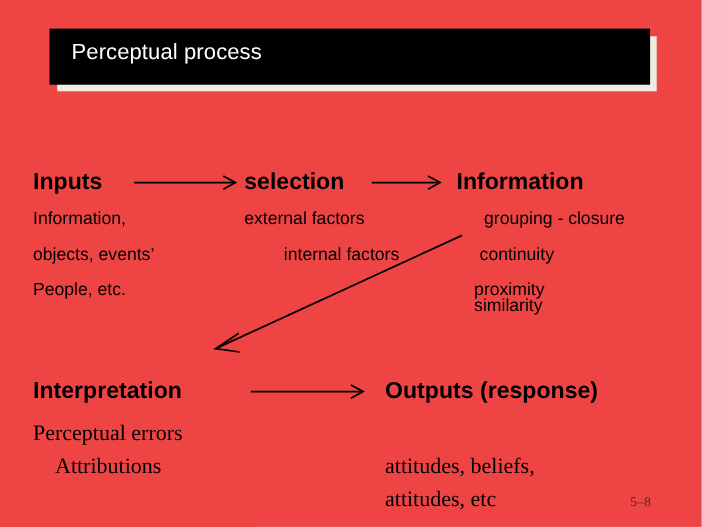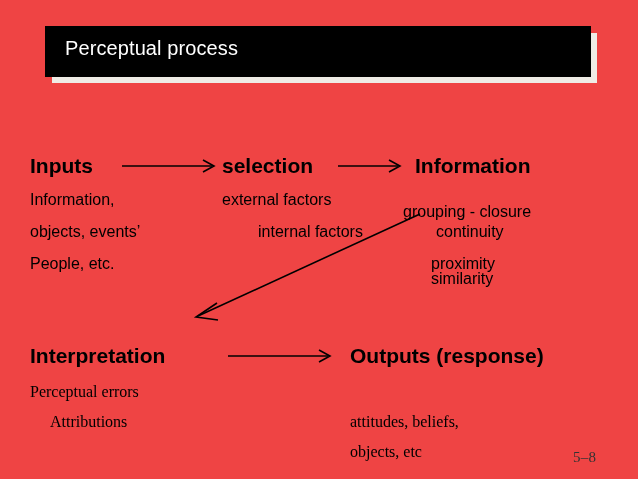--- a/index.html
+++ b/index.html
@@ -58,25 +58,25 @@
     font-size: 21px;
   }
   .body-sans {
     font-family: "Liberation Sans", sans-serif;
     font-weight: normal;
     font-size: 16px;
   }
   .body-serif {
     font-family: "Liberation Serif", serif;
     font-weight: normal;
-    font-size: 16px;
+    font-size: 20px;
   }
   .pagenum {
     font-family: "Liberation Serif", serif;
-    font-size: 15px;
+    font-size: 12px;
     color: #333333;
     letter-spacing: 0.3px;
   }
 
   
   #arrow-layer {
     position: absolute;
     left: 0;
     top: 0;
     width: 638px;
@@ -96,32 +96,32 @@
   <div class="txt hdr" style="left:30px; top:155px;">Inputs</div>
   <div class="txt body-sans" style="left:30px; top:192px;">Information,</div>
   <div class="txt body-sans" style="left:30px; top:224px;">objects, events’</div>
   <div class="txt body-sans" style="left:30px; top:256px;">People, etc.</div>
 
   <div class="txt body-sans" style="left:222px; top:192px;">external factors</div>
   <div class="txt hdr" style="left:222px; top:155px;">selection</div>
   <div class="txt body-sans" style="left:222px; top:224px;margin-left:36px;">internal factors</div>
 
   <div class="txt hdr" style="left:415px; top:155px;">Information</div>
-  <div class="txt body-sans" style="left:403px; top:192px;margin-top:12px;">grouping - closure</div>
+  <div class="txt body-sans" style="left:440px; top:192px;">grouping - closure</div>
   <div class="txt body-sans" style="left:436px; top:224px;">continuity</div>
   <div class="txt body-sans" style="left:431px; top:256px;">proximity</div>
   <div class="txt body-sans" style="left:431px; top:271px;">similarity</div>
 
   <div class="txt hdr" style="left:30px; top:345px;">Interpretation</div>
   <div class="txt body-serif" style="left:30px; top:384px;">Perceptual errors</div>
   <div class="txt body-serif" style="left:50px; top:414px;">Attributions</div>
 
   <div class="txt hdr" style="left:350px; top:345px;">Outputs (response)</div>
   <div class="txt body-serif" style="left:350px; top:414px;">attitudes, beliefs,</div>
-  <div class="txt body-serif" style="left:350px; top:444px;">objects, etc</div>
+  <div class="txt body-serif" style="left:350px; top:444px;">attitudes, etc</div>
 
   <div class="txt pagenum" style="left:573px; top:450px;">5–8</div>
 
   <svg id="arrow-layer" viewBox="0 0 638 479">
 
     <g>
       <line x1="122" y1="166" x2="212" y2="166" stroke="#000" stroke-width="1.6"></line>
       <polyline points="203,160 214,166 203,172" fill="none" stroke="#000" stroke-width="1.6"></polyline>
     </g>
 

